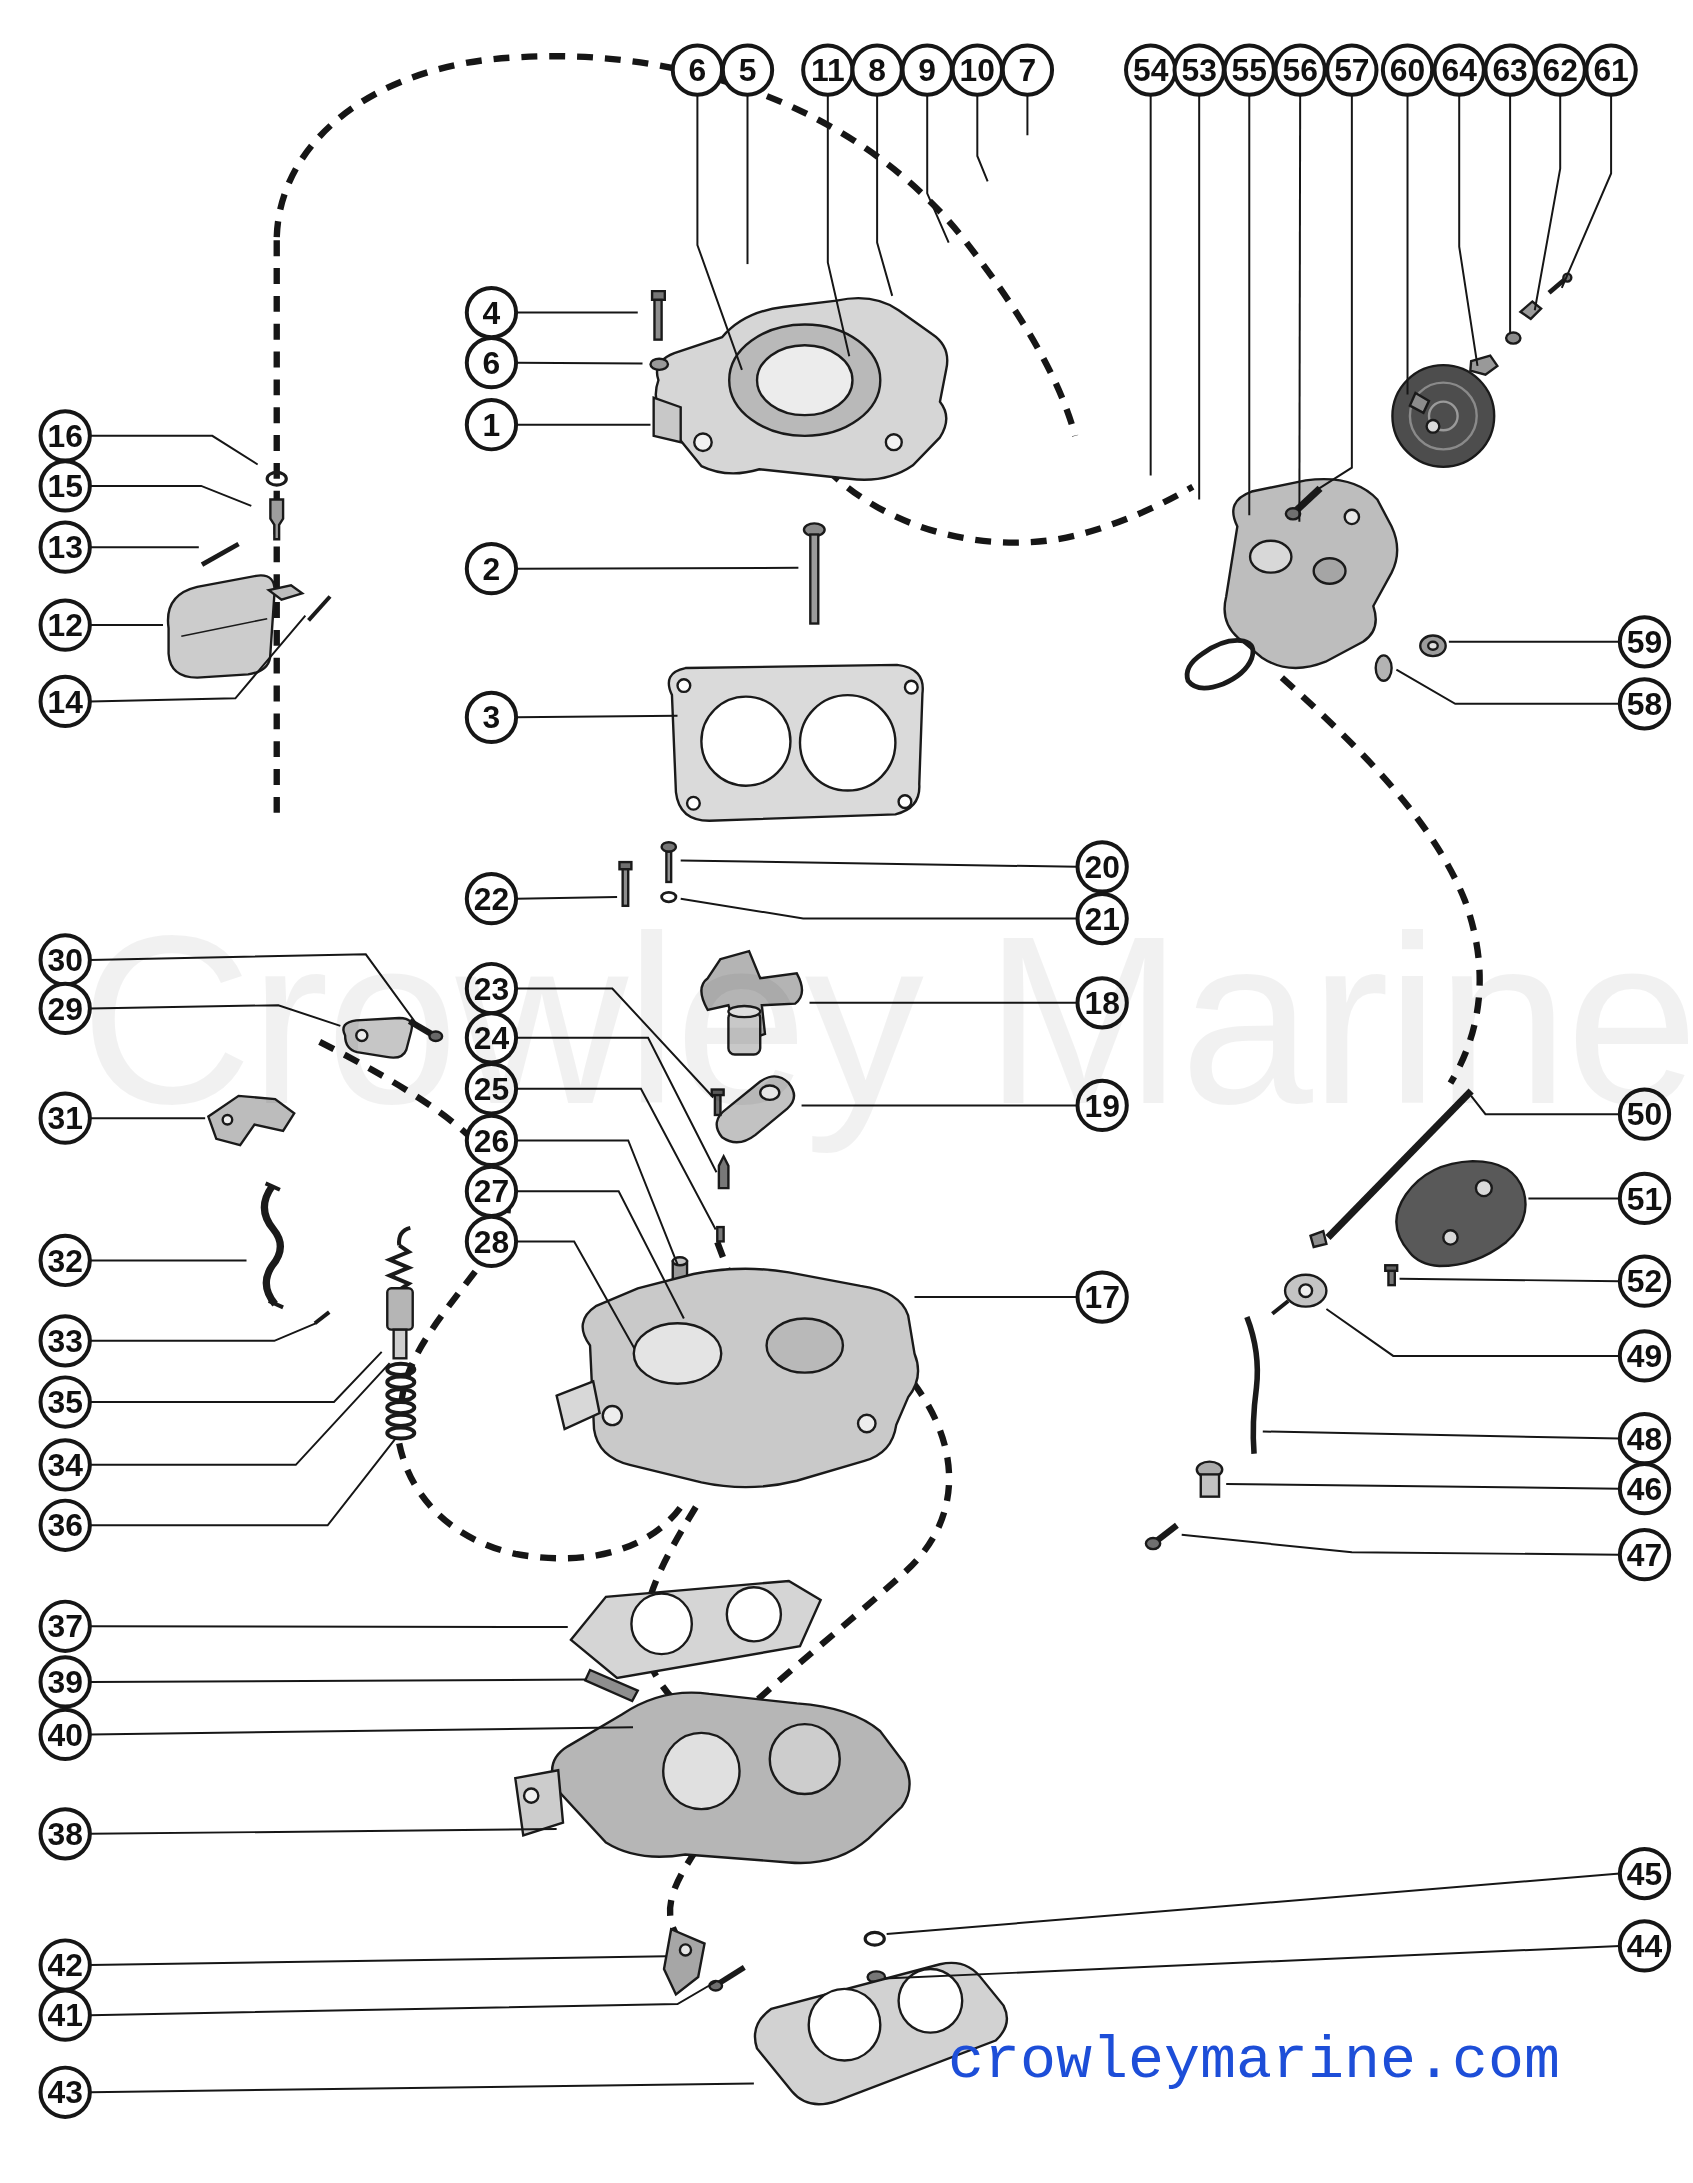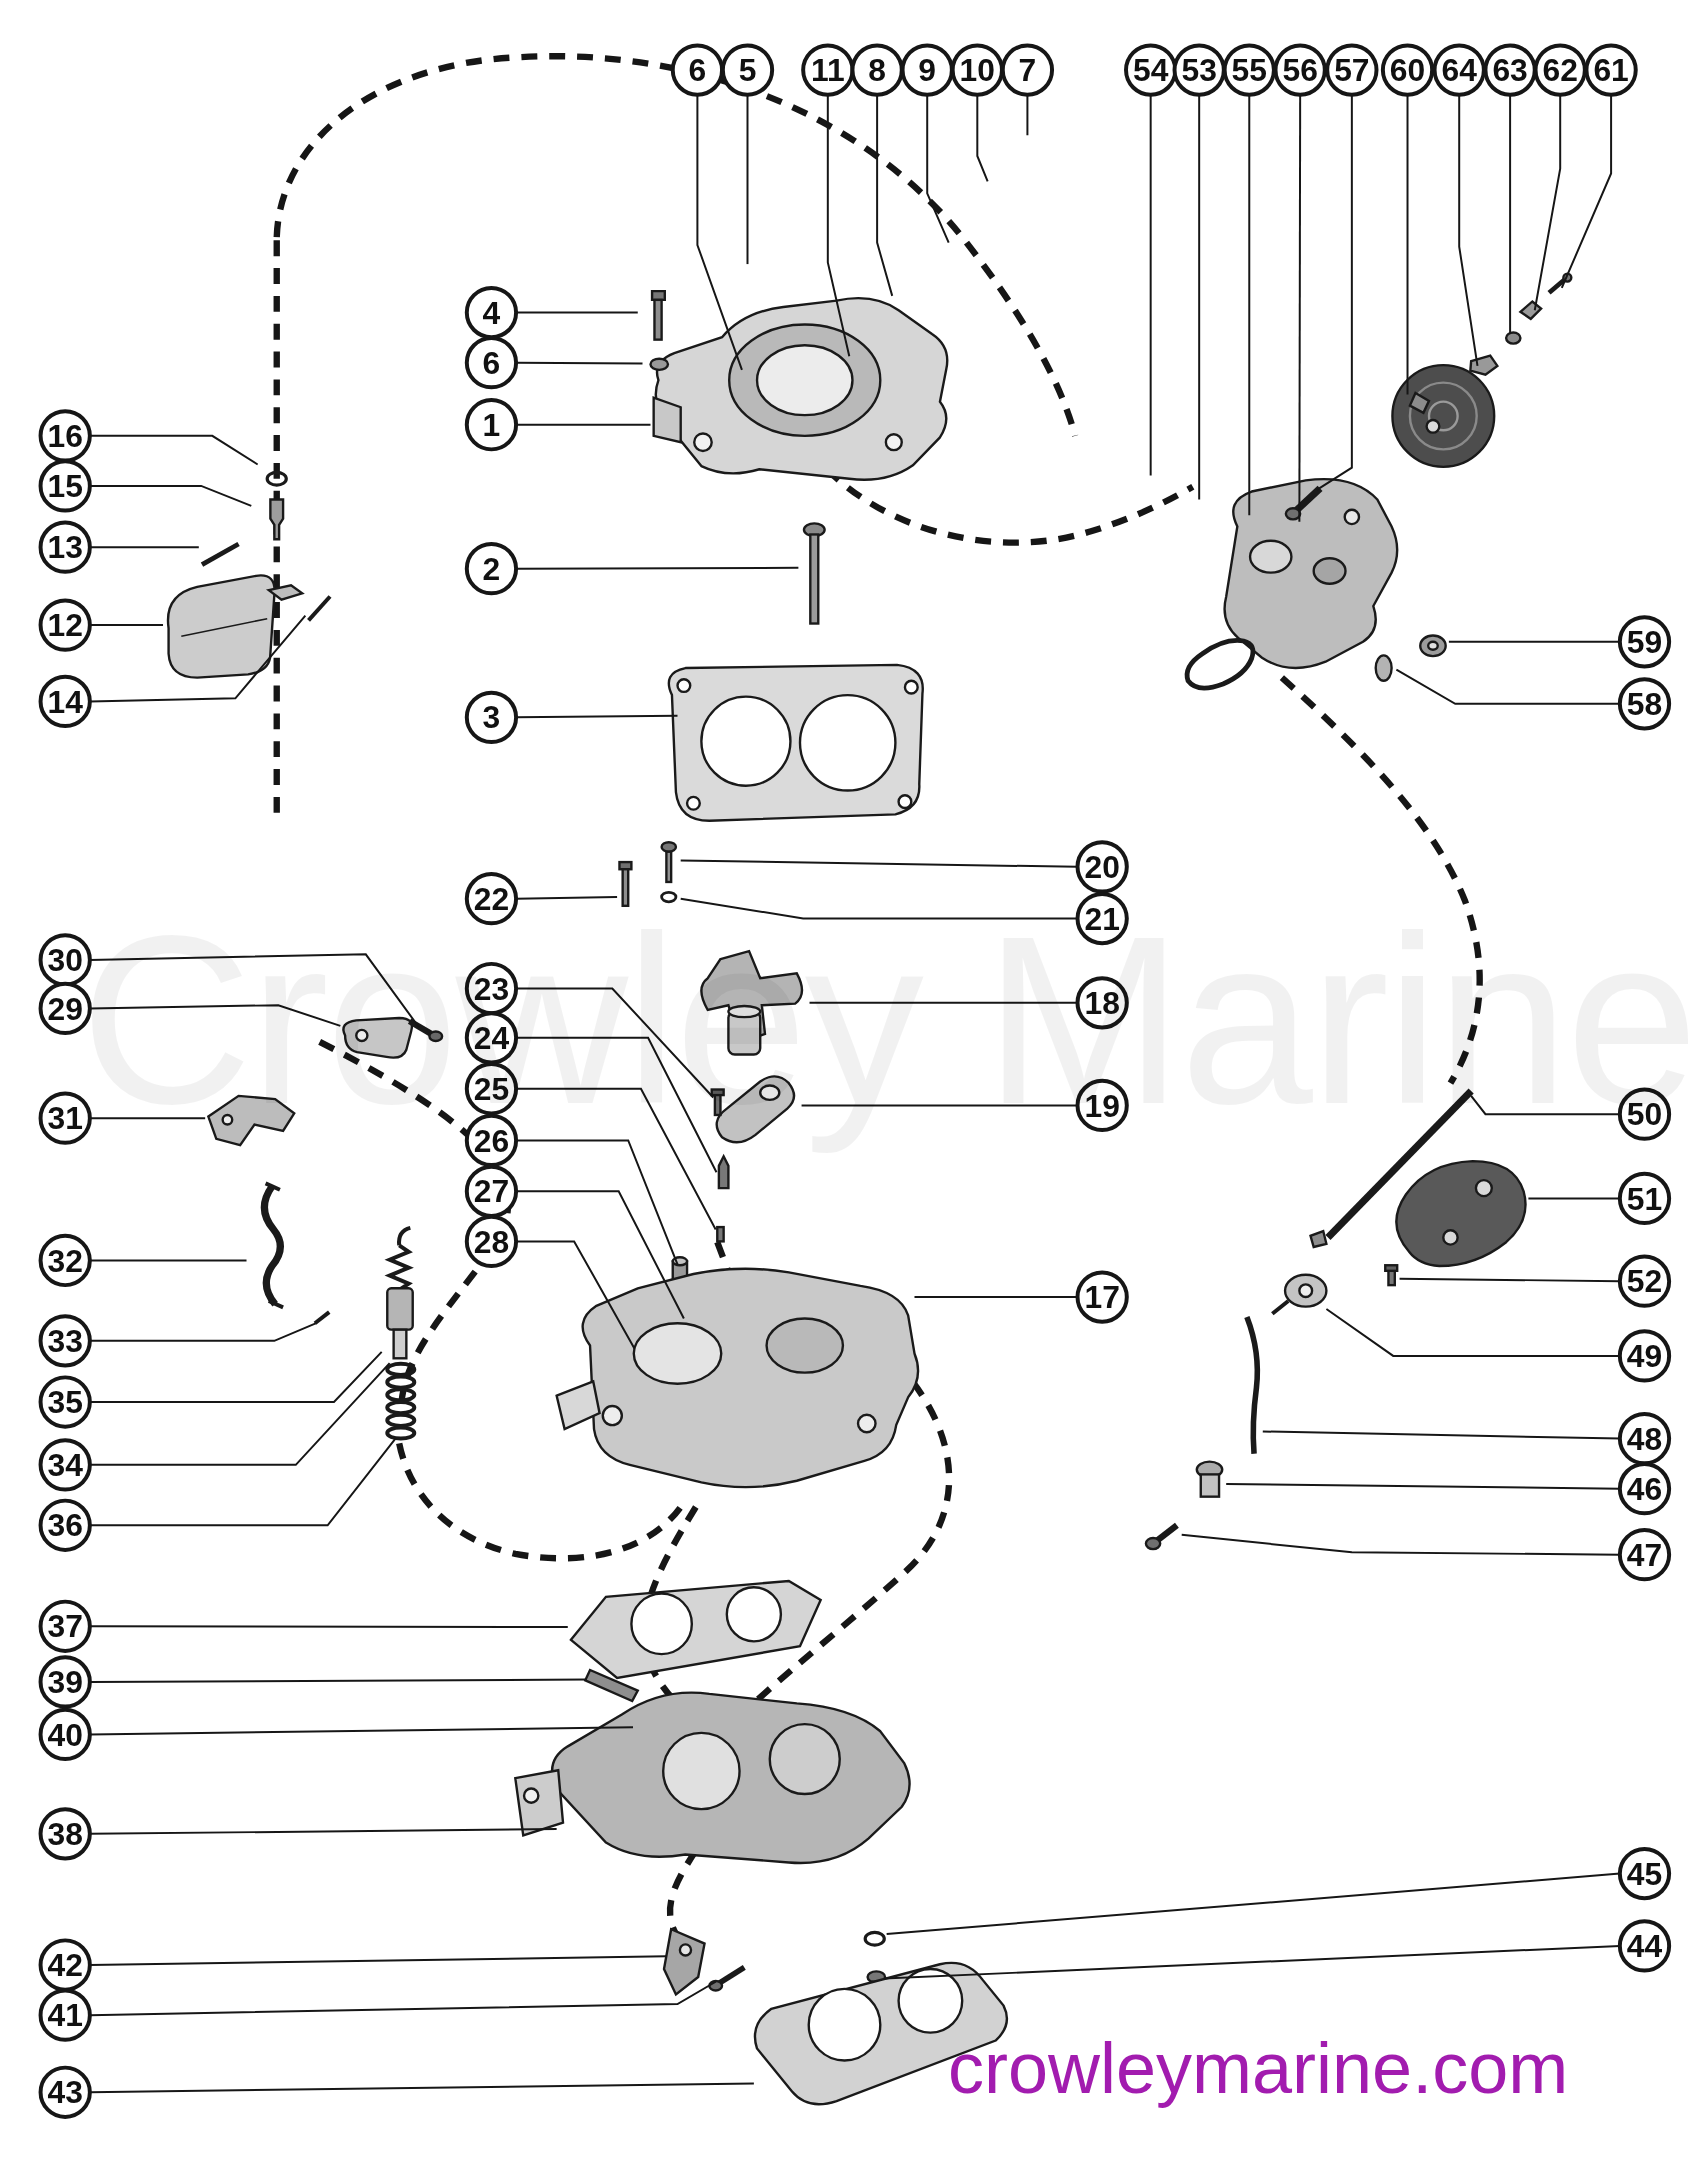--- a/index.html
+++ b/index.html
@@ -18,24 +18,24 @@
     font-size:239px;
     letter-spacing:-3.2px;
     color:rgba(0,0,0,0.055);
     white-space:nowrap;
     pointer-events:none;
     font-family:"Liberation Sans", sans-serif;
   }
   .website{
     position:absolute;
     left:948px;top:2027px;
-    font-size:72px;
-    color:#a21caf;
+    font-size:60px;
+    color:#1d4ed8;
     white-space:nowrap;
-    font-family:Liberation Sans, sans-serif;
+    font-family:Liberation Mono, monospace;
   }
 </style>
 </head>
 <body>
 
 <div class="page">
   <svg id="diagram-svg" xmlns="http://www.w3.org/2000/svg" viewBox="0 0 2129 2745">
       <path d="M 348 1022 L 348 298" fill="none" stroke="#161616" stroke-width="8" stroke-dasharray="20 15"></path>
       <path d="M 348 298 C 352 175 475 80 650 72 C 880 58 1090 148 1210 298 C 1278 385 1332 472 1352 548" fill="none" stroke="#161616" stroke-width="8" stroke-dasharray="20 15"></path>
       <path d="M 1040 590 C 1125 675 1265 702 1372 668 C 1425 652 1465 632 1500 612" fill="none" stroke="#161616" stroke-width="8" stroke-dasharray="20 15"></path>

